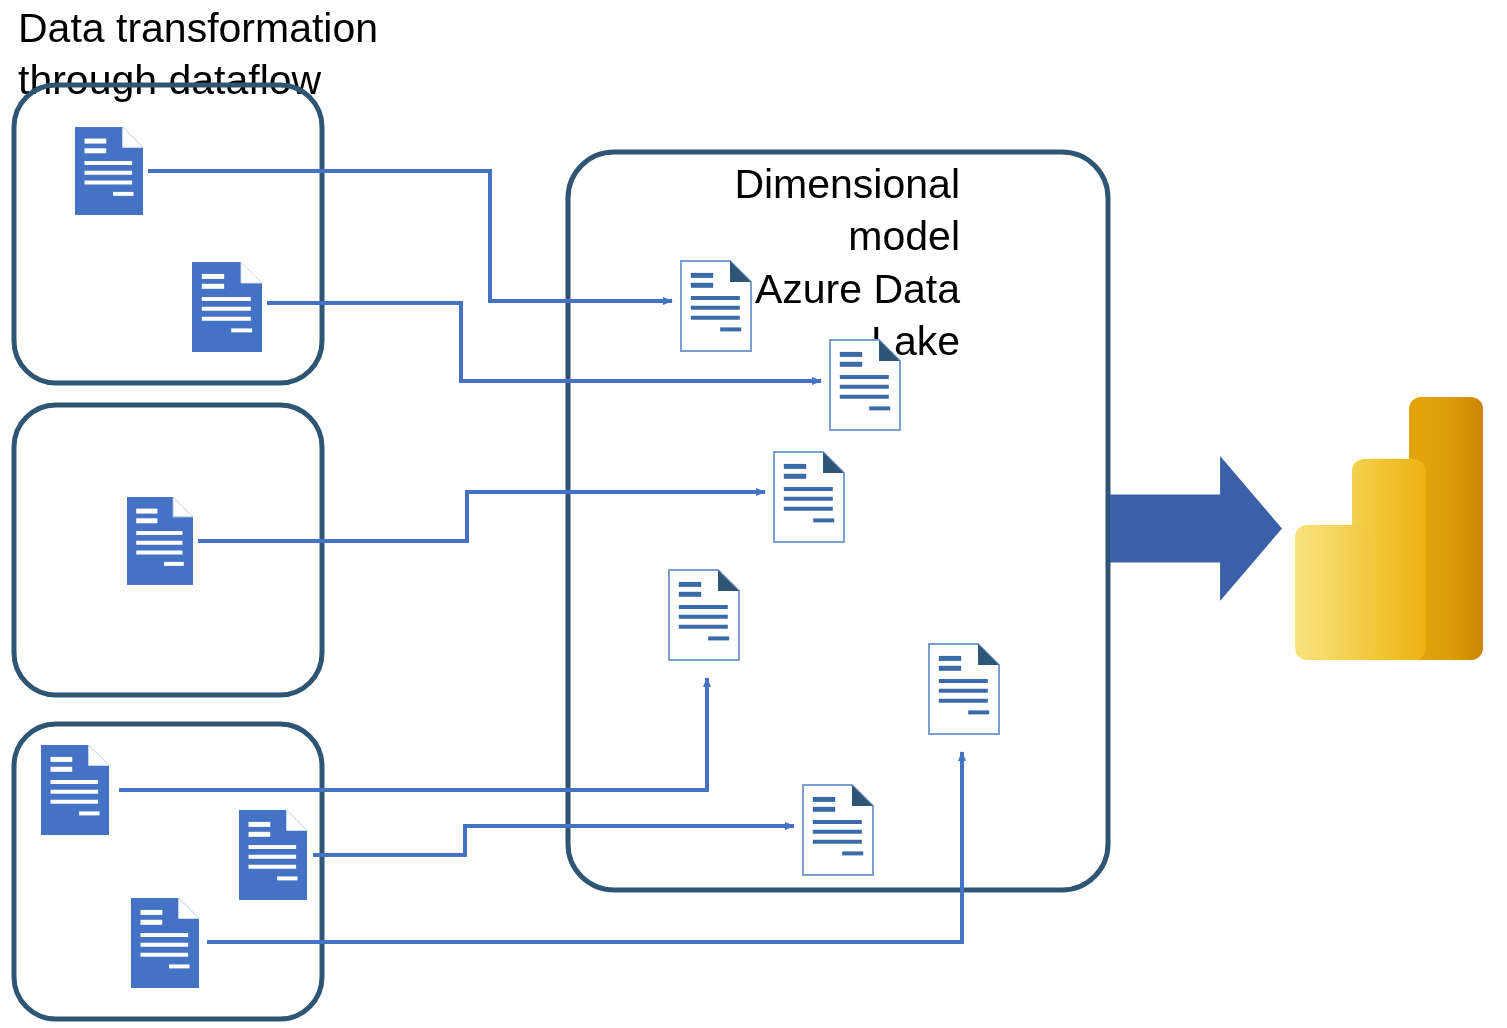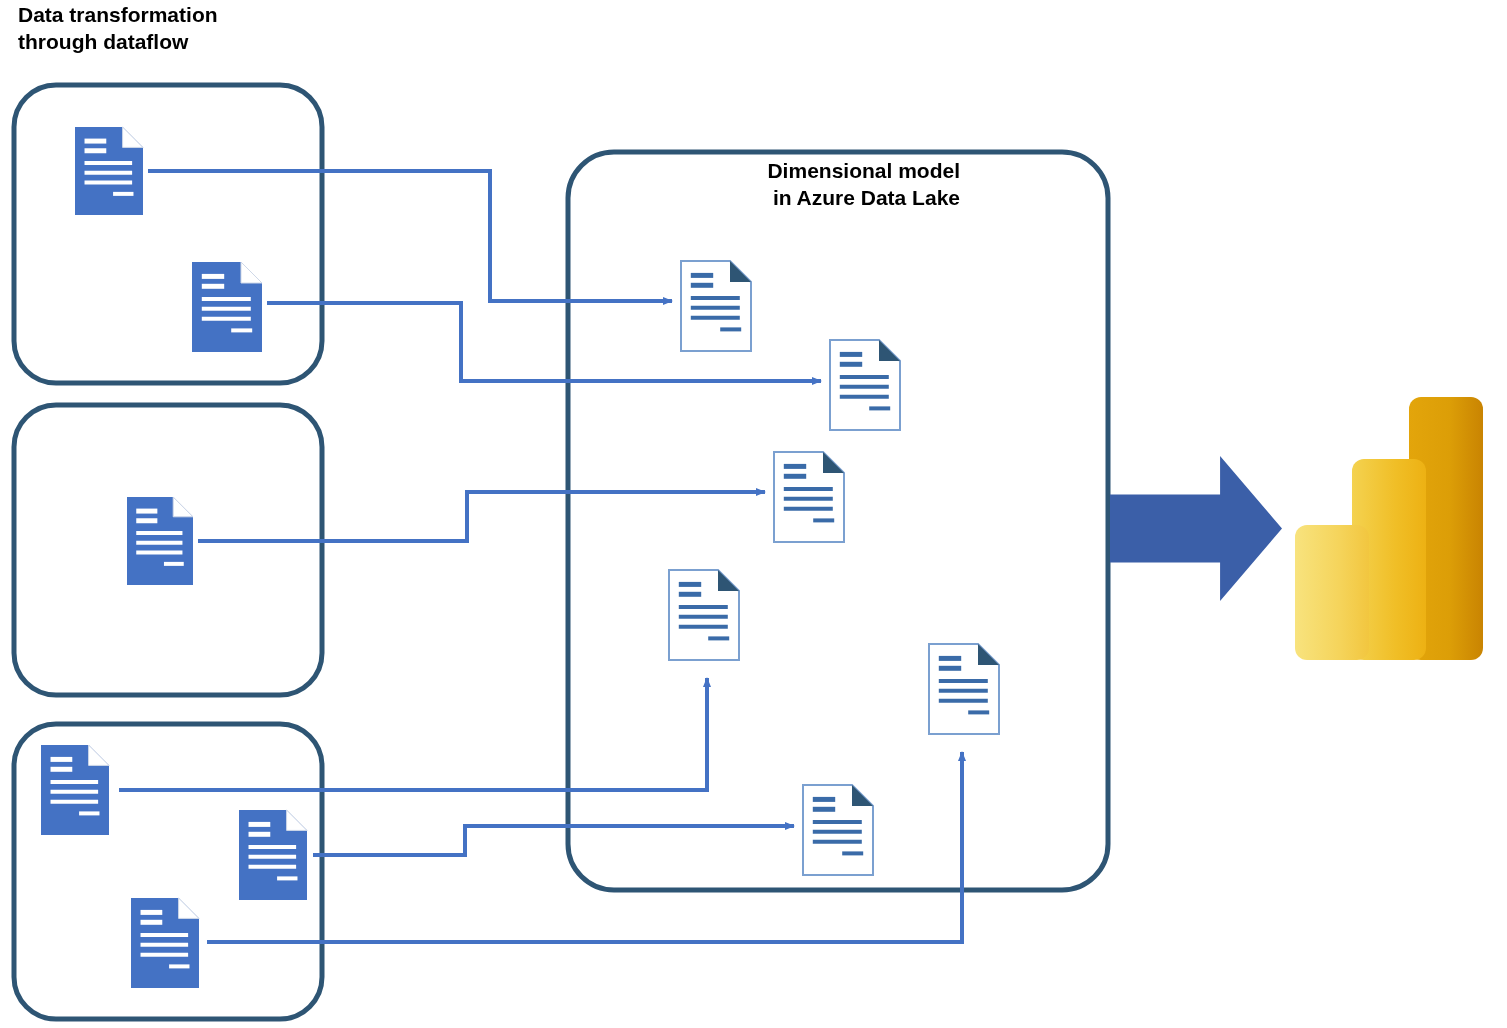--- a/index.html
+++ b/index.html
@@ -1,21 +1,21 @@
 <!DOCTYPE html>
 <html><head>
 <meta charset="utf-8">
 <style>
   html,body{margin:0;padding:0;background:#ffffff;}
   body{width:1507px;height:1028px;position:relative;overflow:hidden;
        font-family:"Liberation Sans","DejaVu Sans",sans-serif;}
   #stage{position:absolute;left:0;top:0;width:1507px;height:1028px;}
   #svg-layer{position:absolute;left:0;top:0;width:1507px;height:1028px;}
-  .caption{position:absolute;color:#000000;font-size:21px;line-height:1.28;
-           white-space:pre-line;font-weight:700;}
+  .caption{position:absolute;color:#000000;font-size:41px;line-height:1.28;
+           white-space:pre-line;font-weight:400;}
   #title-caption{left:18px;top:2px;text-align:left;}
   #dim-caption{left:640px;top:158px;text-align:right;width:320px;}
 </style>
 </head>
 <body>
 
 <div id="stage">
 
   <div class="caption" id="title-caption">Data transformation
 through dataflow</div>

